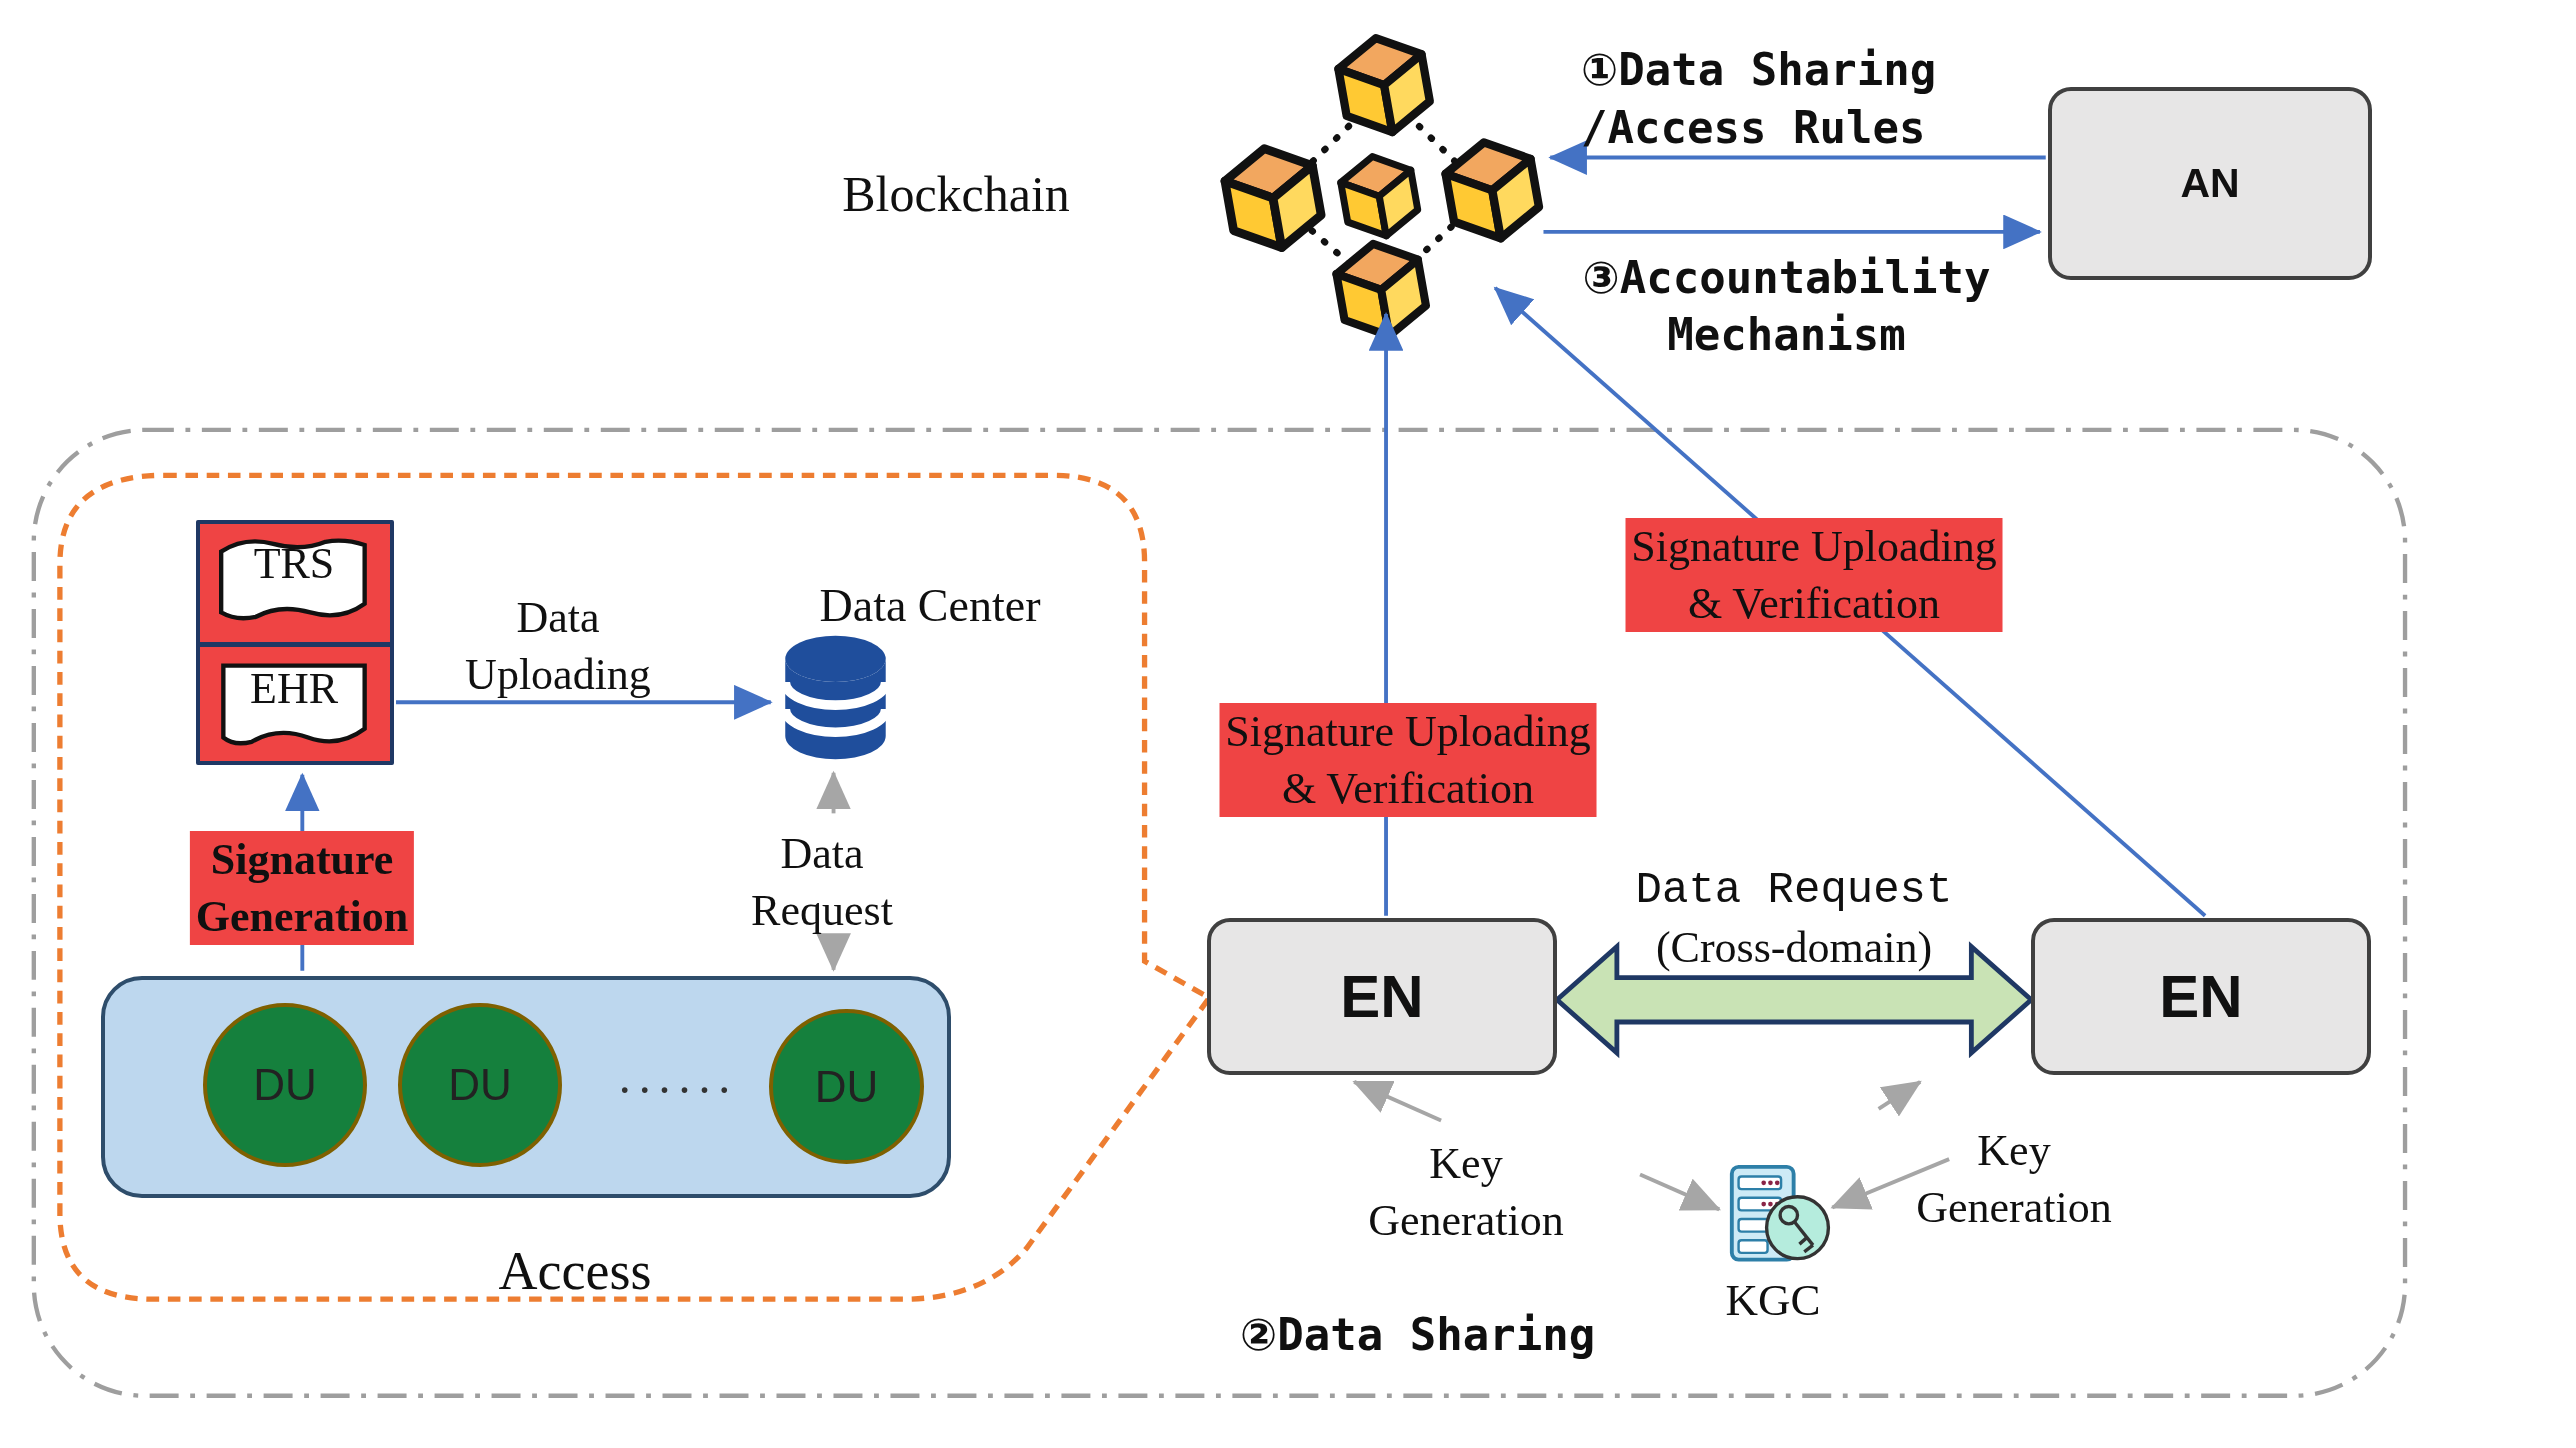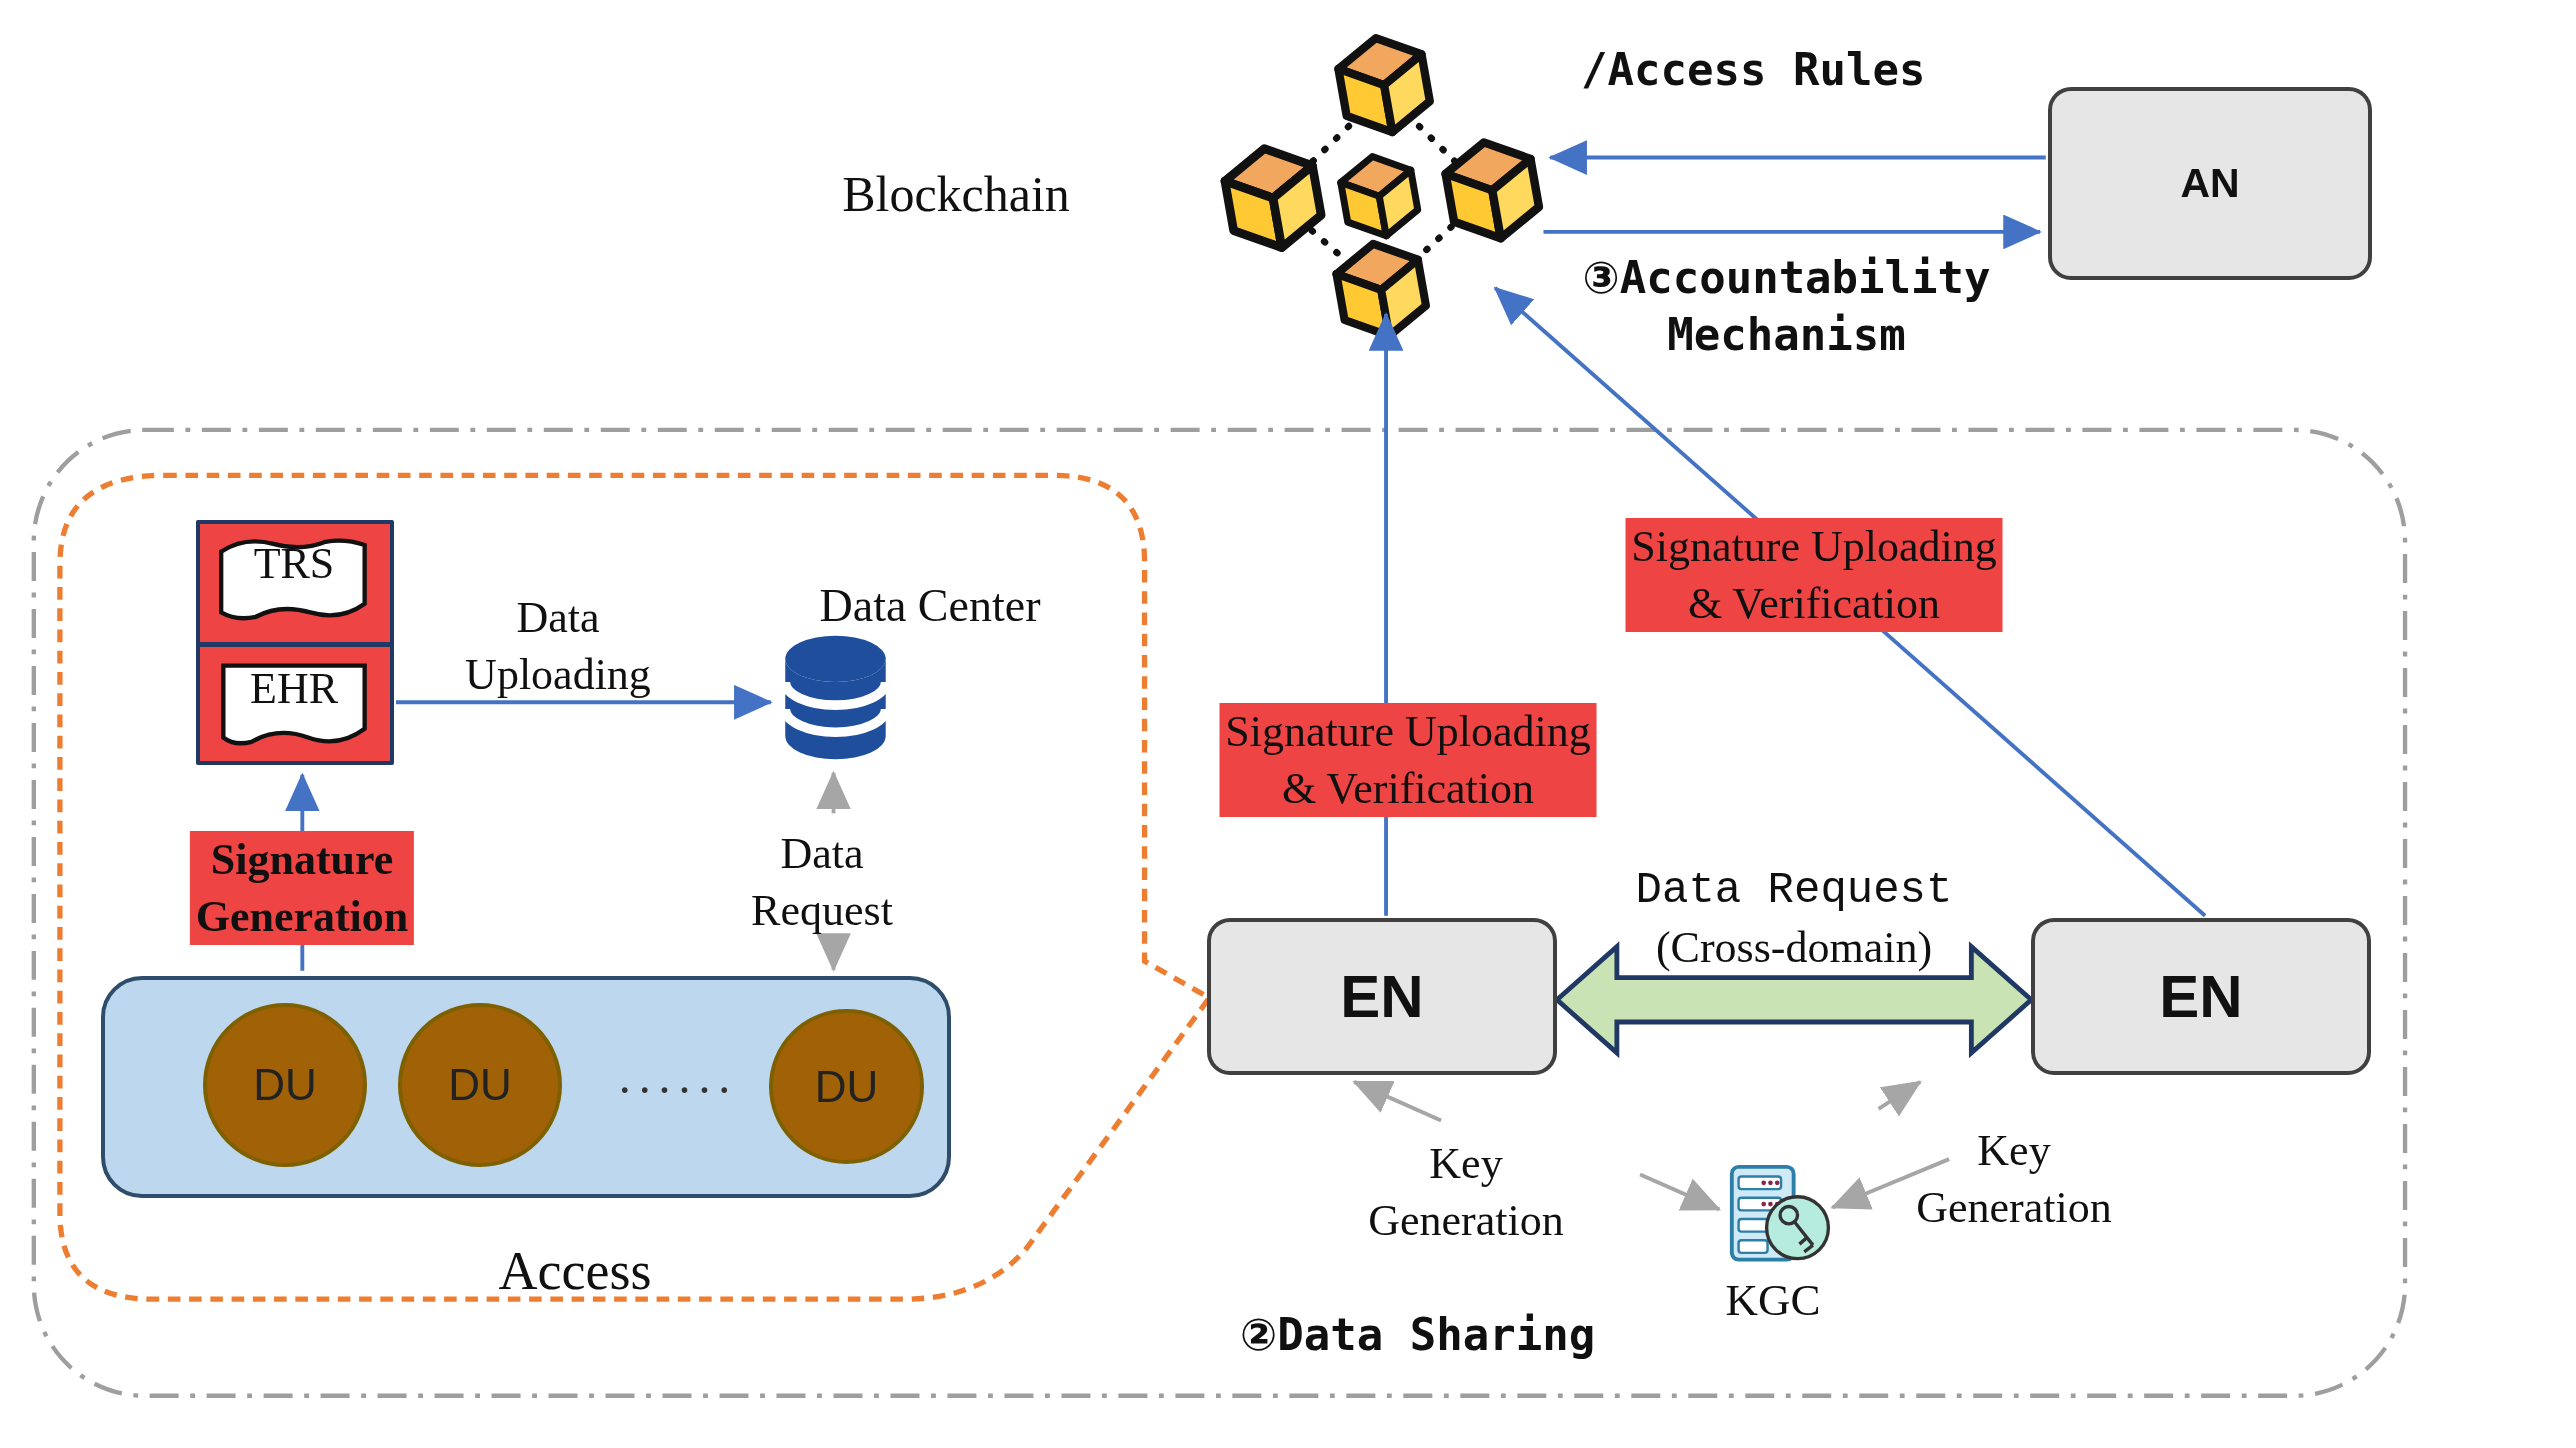--- a/index.html
+++ b/index.html
@@ -13,21 +13,21 @@
   .bg{background:#ef4444;padding:0 5.8px;}
   .cx{transform:translateX(-50%);}
 
   .box{position:absolute;display:flex;align-items:center;justify-content:center;
        background:#e7e6e6;border:4.8px solid #404040;border-radius:23px;box-sizing:border-box;
        font-family:"Liberation Sans",sans-serif;font-weight:bold;}
   .navybox{position:absolute;background:#ef4444;border:4.8px solid #1f3864;border-radius:1.9px;box-sizing:border-box;}
 
   .du-wrap{position:absolute;left:101px;top:976px;width:850px;height:222px;background:#bdd7ee;
            border:4.8px solid #2e4d6b;border-radius:41px;box-sizing:border-box;}
-  .du{position:absolute;border:4.8px solid #7f6000;border-radius:50%;background:#a16207;box-sizing:border-box;
+  .du{position:absolute;border:4.8px solid #7f6000;border-radius:50%;background:#15803d;box-sizing:border-box;
       display:flex;align-items:center;justify-content:center;
       font-family:"Liberation Sans",sans-serif;font-size:44px;color:#222;}
 
   .doc-cell{position:absolute;left:0;width:188px;height:114px;}
   .doc-cell svg{position:absolute;left:11.6px;top:7.7px;}
   .doc-cell .doc-txt{position:absolute;left:0;top:13.5px;width:100%;text-align:center;
                      font-size:44px;font-family:"Liberation Serif",serif;}
 </style>
 </head>
 <body>
@@ -152,20 +152,21 @@
     </div>
     <div class="du" style="left:664px;top:29px;width:155px;height:155px;">
       <span>DU</span>
     </div>
     <div class="lbl" style="left:475px;top:79px;width:193px;font-size:48px;letter-spacing:3.9px;color:#333;">······</div>
   </div>
 
   <div class="lbl serif cx" style="left:956px;top:162px;font-size:50px;font-weight:normal;">Blockchain</div>
 
   <div class="lbl mono" style="left:1581px;top:41px;font-size:44px;text-align:left;line-height:1.32;">
+    <span style="display:block;">①Data Sharing</span>
     <span style="display:block;">/Access Rules</span>
   </div>
 
   <div class="lbl mono" style="left:1574px;top:249px;width:425px;font-size:44px;line-height:1.3;">
     <span style="display:block;">③Accountability</span>
     <span style="display:block;">Mechanism</span>
   </div>
 
   <div class="lbl mono" style="left:1240px;top:1306px;font-size:44px;text-align:left;">②Data Sharing</div>
 

